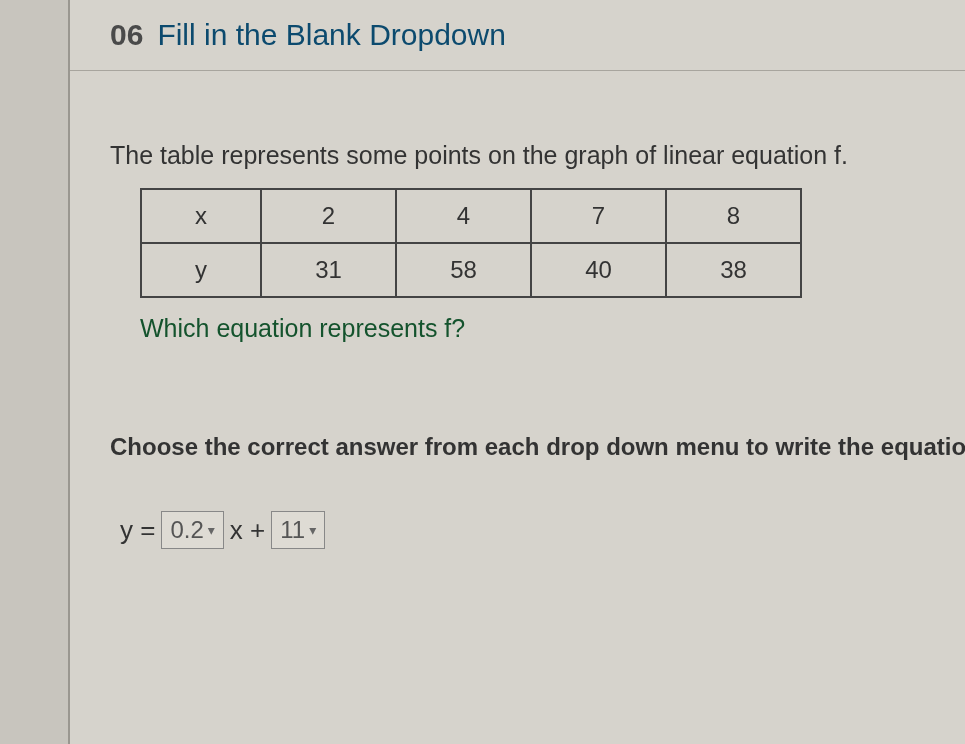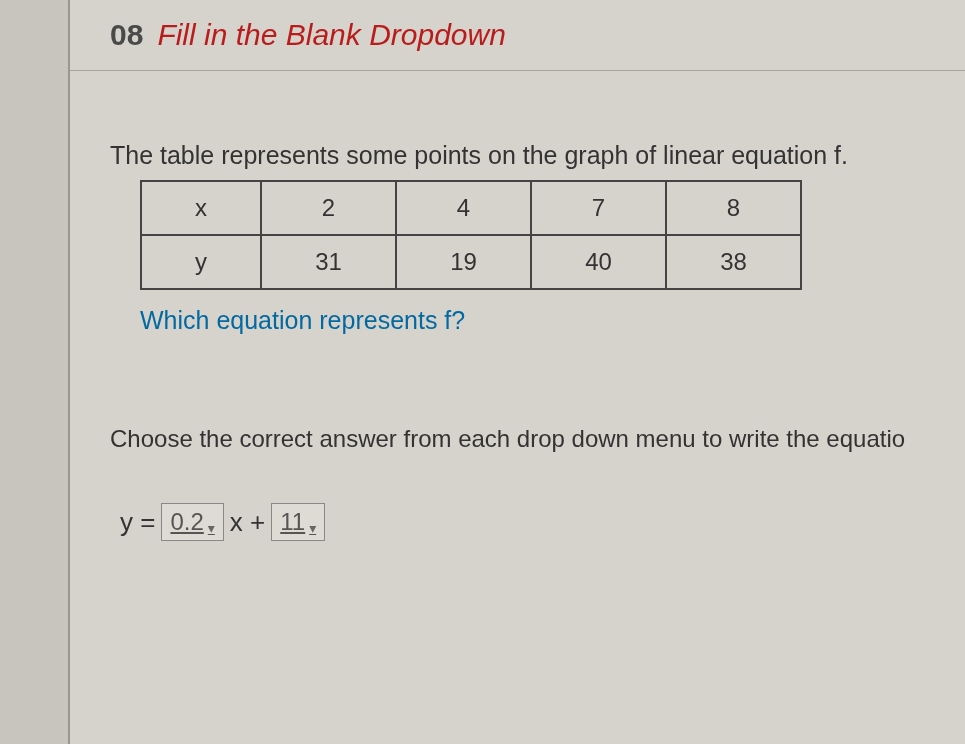--- a/index.html
+++ b/index.html
@@ -32,30 +32,29 @@
       gap: 14px;
     }
     .qnum {
       font-size: 30px;
       font-weight: 600;
       color: #4a4a4a;
     }
     .qtype {
       font-size: 30px;
       font-weight: 400;
-      color: #b91c1c;
-      font-style: italic;
+      color: #0c4a6e;
     }
     .content {
       padding: 70px 0 0 40px;
     }
     .prompt {
       font-size: 25px;
       color: #333;
-      margin-bottom: 10px;
+      margin-bottom: 18px;
     }
     table.data {
       border-collapse: collapse;
       margin-left: 30px;
       margin-bottom: 16px;
     }
     table.data td {
       border: 2px solid #444;
       text-align: center;
       font-size: 24px;
@@ -63,84 +62,83 @@
       padding: 12px 0;
     }
     table.data td.rowhead {
       width: 120px;
     }
     table.data td.cell {
       width: 135px;
     }
     .subprompt {
       font-size: 25px;
-      color: #0369a1;
+      color: #14532d;
       margin-left: 30px;
       margin-bottom: 90px;
     }
     .instruction {
       font-size: 24px;
-      font-weight: normal;
+      font-weight: bold;
       color: #333;
       margin-left: 0;
       margin-bottom: 50px;
       white-space: nowrap;
     }
     .equation {
       margin-left: 10px;
       font-size: 26px;
       color: #333;
       display: flex;
       align-items: center;
       gap: 6px;
     }
     .dropdown {
       display: inline-flex;
-      align-items: flex-end;
+      align-items: center;
       border: 1px solid #888;
       background: #dedbd4;
       padding: 4px 8px;
       font-size: 24px;
       color: #555;
       gap: 4px;
       cursor: pointer;
-      text-decoration: underline;
     }
     .chev {
       font-size: 14px;
       color: #666;
     }
   </style>
 </head>
 <body>
 
 <div class="page">
 
   <div class="header">
-    <span class="qnum">08</span>
+    <span class="qnum">06</span>
     <span class="qtype">Fill in the Blank Dropdown</span>
   </div>
 
   <div class="content">
 
     <div class="prompt">The table represents some points on the graph of linear equation f.</div>
 
     <table class="data">
       <tbody>
           <tr>
         <td class="rowhead">x</td>
         <td class="cell">2</td>
         <td class="cell">4</td>
         <td class="cell">7</td>
         <td class="cell">8</td>
       </tr>
       <tr>
         <td class="rowhead">y</td>
         <td class="cell">31</td>
-        <td class="cell">19</td>
+        <td class="cell">58</td>
         <td class="cell">40</td>
         <td class="cell">38</td>
       </tr>
     </tbody>
       </table>
 
     <div class="subprompt">Which equation represents f?</div>
 
     <div class="instruction">Choose the correct answer from each drop down menu to write the equatio</div>
 

